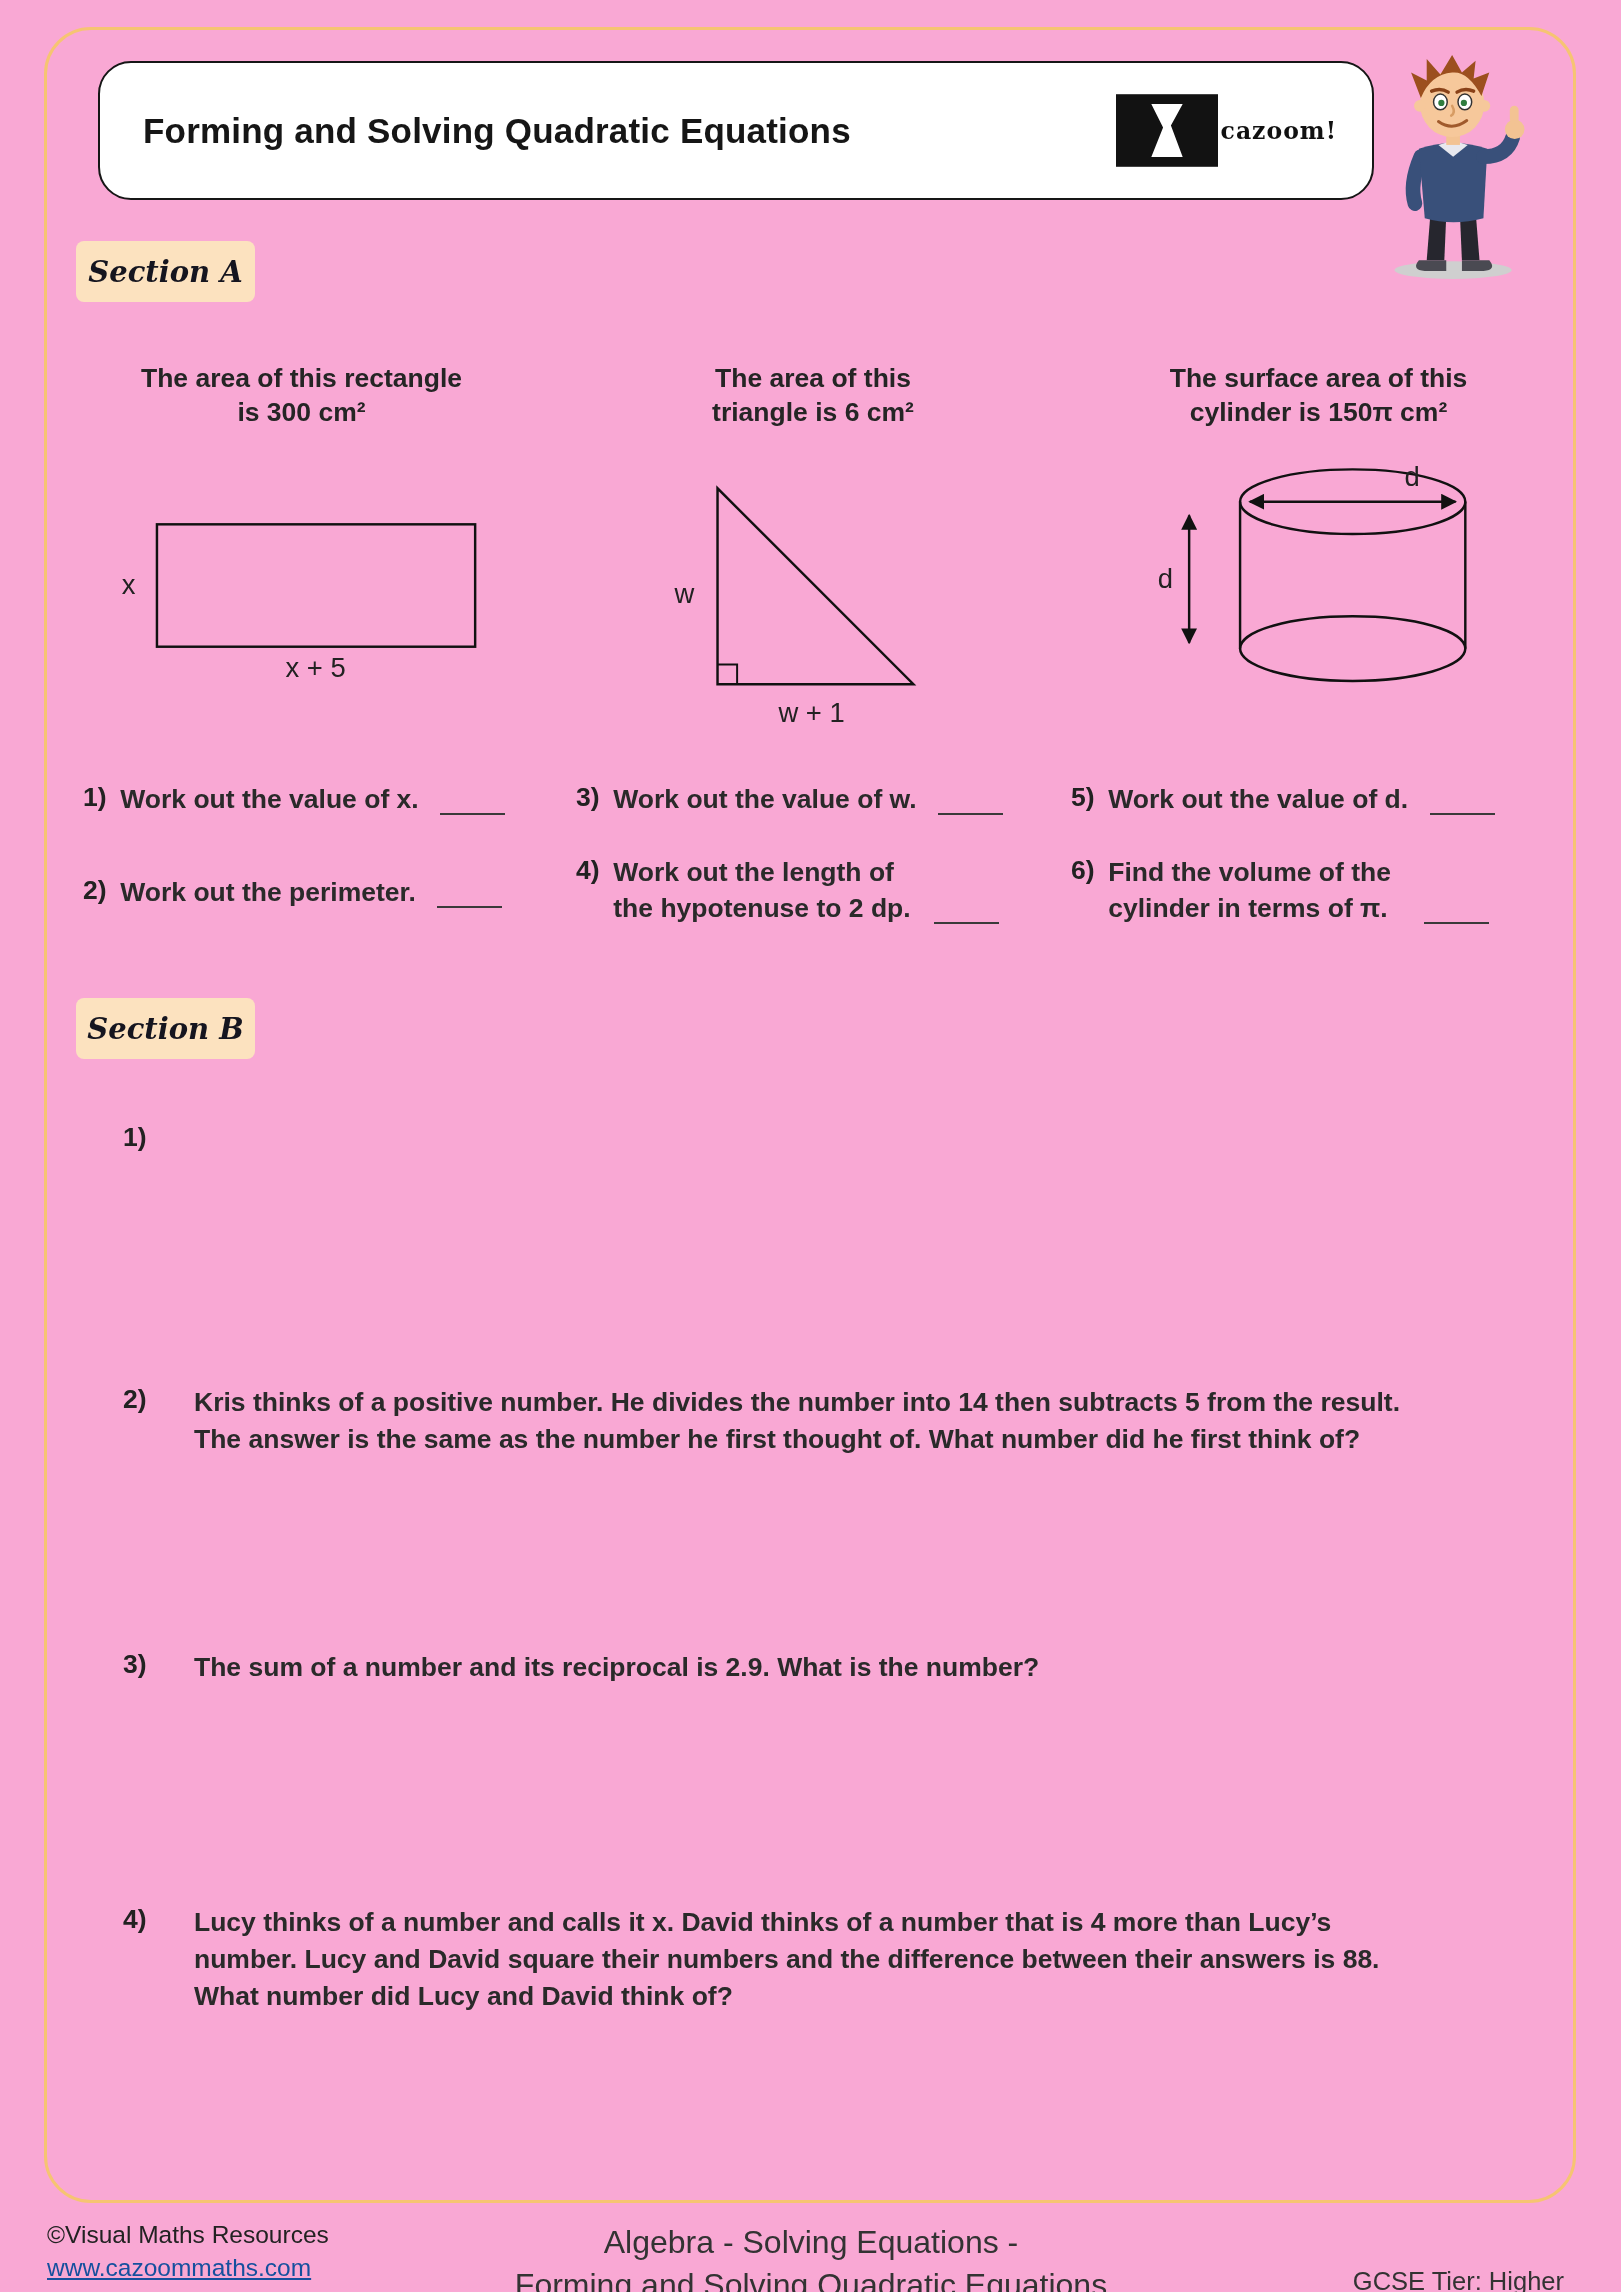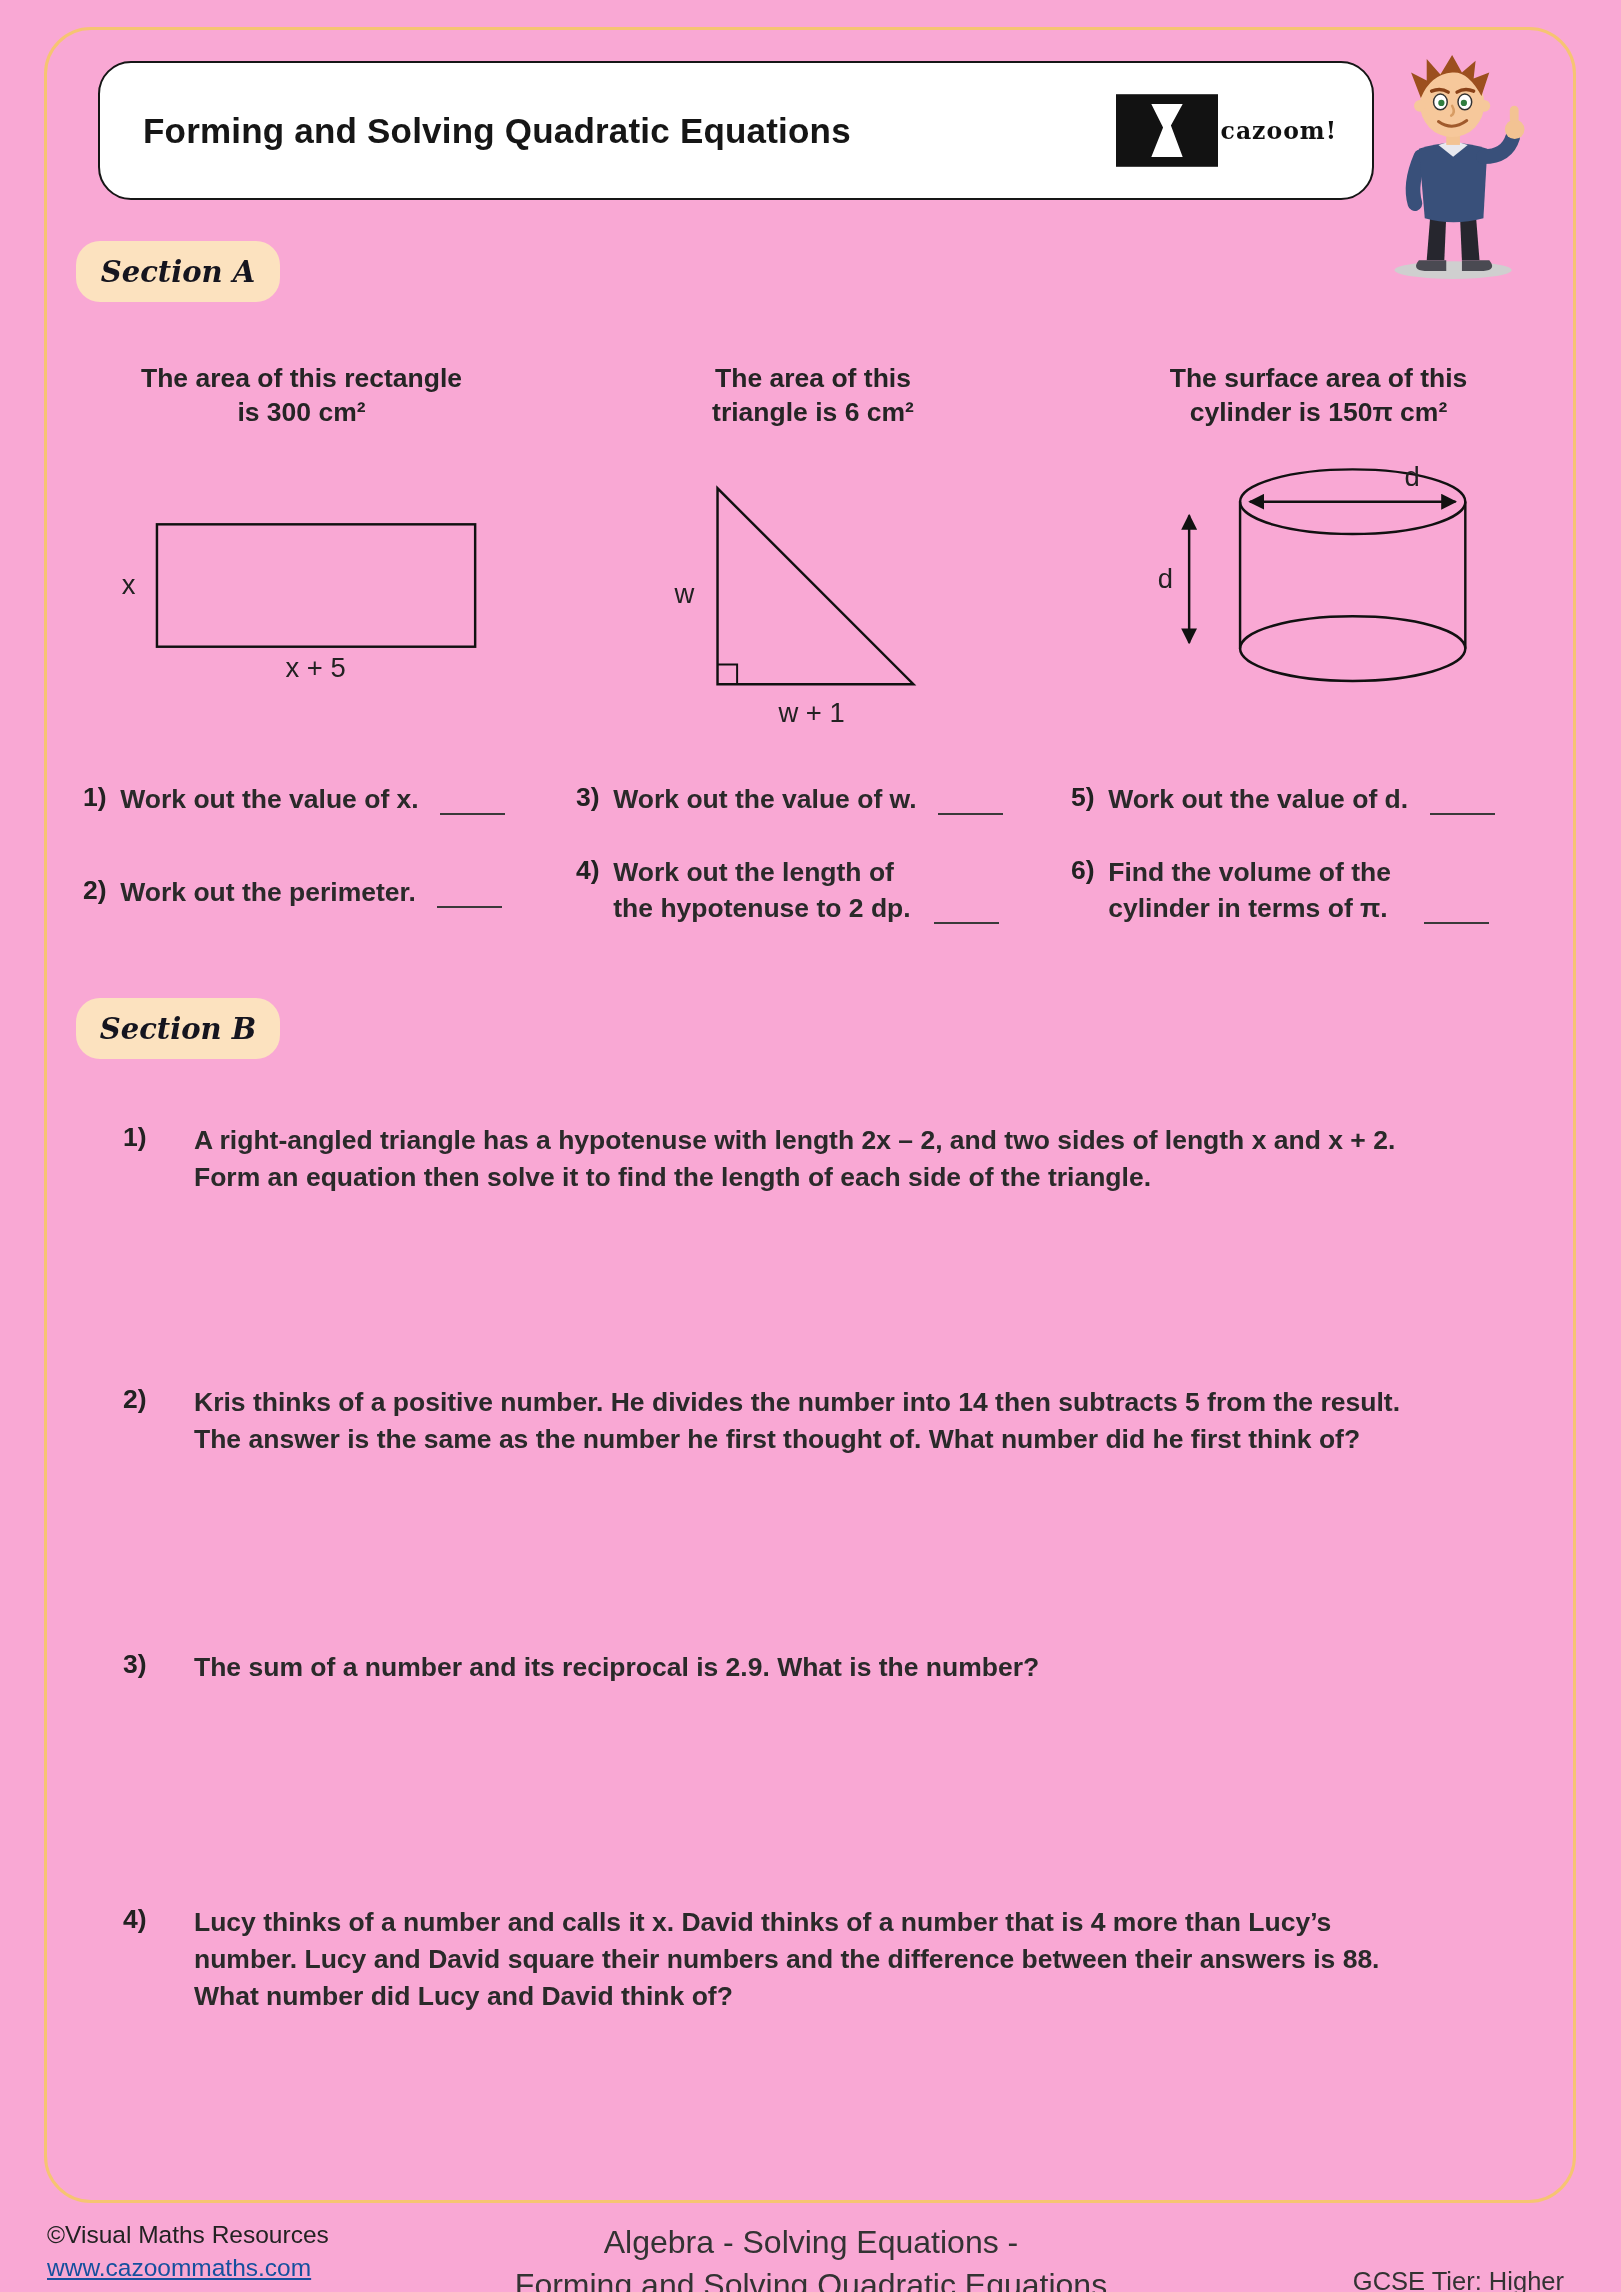--- a/index.html
+++ b/index.html
@@ -23,22 +23,22 @@
     padding:0 35px 0 43px; z-index:2;
   }
   .title { font-size:35px; font-weight:bold; color:#161616; letter-spacing:0.2px; }
   .logo { display:flex; flex-direction:row; align-items:center; gap:2.9px; }
   .logo svg { display:block; }
   .logo-text { font-family:"DejaVu Serif", serif; font-weight:bold; font-size:23.5px; color:#111; letter-spacing:1px; }
 
   .character { position:absolute; left:1370px; top:47px; z-index:3; }
 
   .section-label {
-    position:absolute; left:76px; width:204px; height:61px;
-    background:#fce2bf; border-radius:24px;
+    position:absolute; left:76px; width:179px; height:61px;
+    background:#fce2bf; border-radius:8px;
     display:flex; align-items:center; justify-content:center;
     font-family:"DejaVu Serif", serif; font-style:italic; font-weight:bold;
     font-size:29px; color:#15151f;
   }
   .label-a { top:241px; }
   .label-b { top:998px; }
 
   .caption {
     position:absolute; top:361px; text-align:center;
     font-size:26.5px; font-weight:600; line-height:1.3; color:#252525;
@@ -186,21 +186,20 @@
   <div class="qa qa6">
     <span class="qnum">6)</span>
     <span class="qtext">Find the volume of the cylinder in terms of π.</span>
     <span class="blank"></span>
   </div>
 
   <div class="section-label label-b">Section B</div>
 
   <div class="qb qb1">
     <span class="qnum">1)</span>
-    <p class="qbtext">A right-angled triangle has a hypotenuse with length 2x – 2, and two sides of length x and x + 2. Form an equation then solve it to find the length of each side of the triangle.</p>
   </div>
   <div class="qb qb2">
     <span class="qnum">2)</span>
     <p class="qbtext">Kris thinks of a positive number. He divides the number into 14 then subtracts 5 from the result. The answer is the same as the number he first thought of. What number did he first think of?</p>
   </div>
   <div class="qb qb3">
     <span class="qnum">3)</span>
     <p class="qbtext">The sum of a number and its reciprocal is 2.9. What is the number?</p>
   </div>
   <div class="qb qb4">

